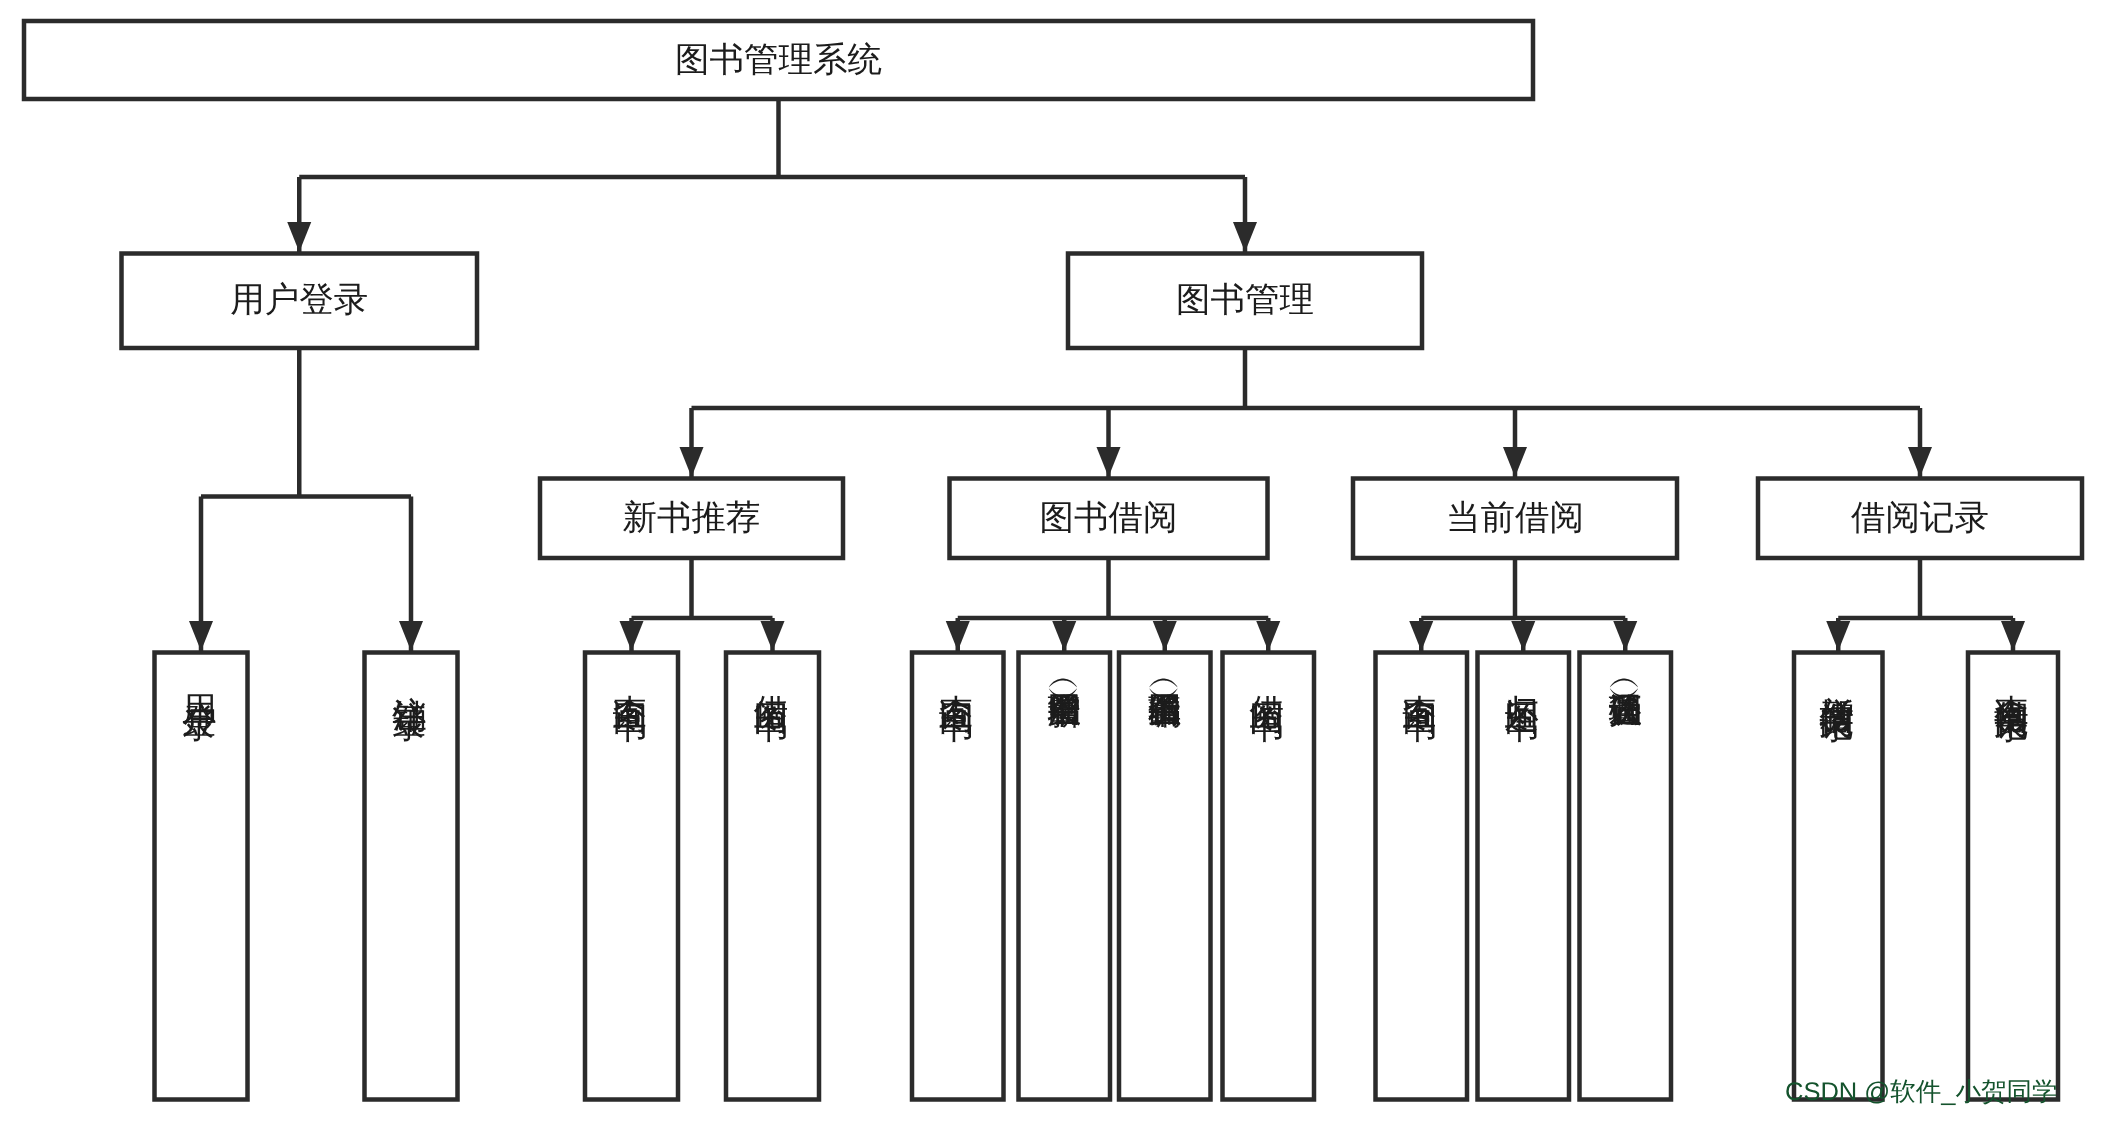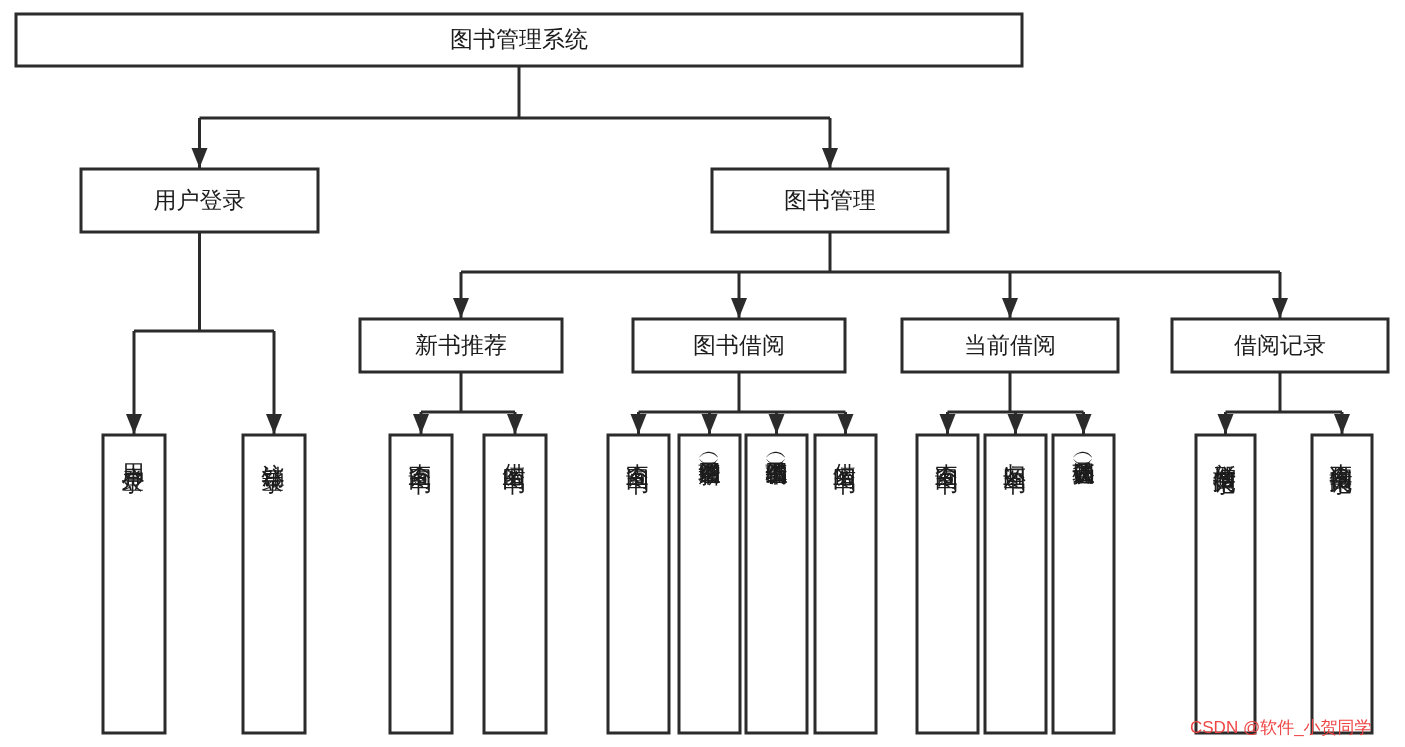--- a/index.html
+++ b/index.html
@@ -56,21 +56,21 @@
     font-family: "Liberation Sans", "DejaVu Sans", sans-serif;
     font-size: 23px;
     color: #1c1c1c;
     letter-spacing: 3px;
     white-space: nowrap;
   }
   .watermark {
     position: absolute;
     font-family: "Liberation Sans", "DejaVu Sans", sans-serif;
     font-size: 17px;
-    color: #ef4444;
+    color: #14532d;
     white-space: nowrap;
     pointer-events: none;
   }
 </style>
 </head>
 <body>
 
 <div id="diagram-root">
   <svg id="diagram-svg" width="1405" height="747" viewBox="0 0 1405 747" xmlns="http://www.w3.org/2000/svg">
     <g id="connectors-layer">

